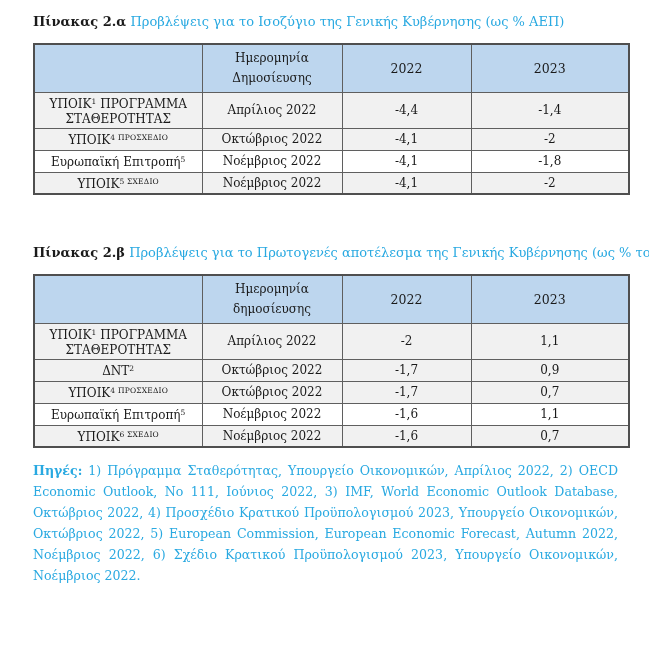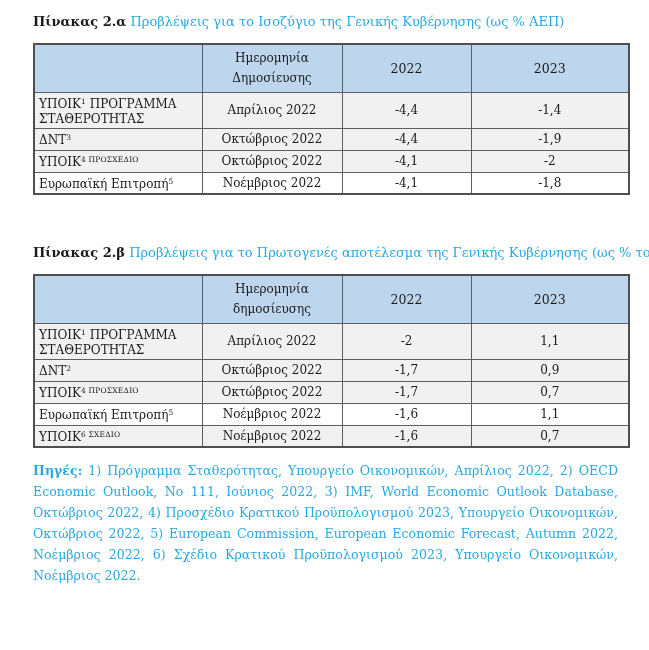--- a/index.html
+++ b/index.html
@@ -45,20 +45,21 @@
   table.fin col.c-date { width: 140px; }
   table.fin col.c-y1   { width: 129px; }
   table.fin col.c-y2   { width: 158px; }
   table.fin th, table.fin td {
     border: 1px solid #5f5f5f;
     font-size: 12px;
     font-weight: normal;
     padding: 1px 4px;
     vertical-align: middle;
     overflow: hidden;
+    text-align: center;
   }
   table.fin thead tr { height: 48px; }
   table.fin thead th {
     background: #BDD6EE;
     text-align: center;
   }
   table.fin thead th.year {
     font-weight: normal;
     font-size: 12.5px;
   }
@@ -114,36 +115,36 @@
       </tr>
     </thead>
     <tbody>
         <tr class="data-row shaded tall">
     <td class="org-cell"><span>ΥΠΟΙΚ</span><span class="sup">1</span><span> ΠΡΟΓΡΑΜΜΑ ΣΤΑΘΕΡΟΤΗΤΑΣ</span></td>
     <td class="date-cell">Απρίλιος 2022</td>
     <td class="val-cell">-4,4</td>
     <td class="val-cell">-1,4</td>
   </tr>
         <tr class="data-row shaded">
-    <td class="org-cell"><span>ΔΝΤ</span><span class="sup">3</span><span></span></td>
-    <td class="date-cell">Οκτώβριος 2022</td>
-    <td class="val-cell">-4,4</td>
-    <td class="val-cell">-1,9</td>
-  </tr>
-        <tr class="data-row shaded">
     <td class="org-cell"><span>ΥΠΟΙΚ</span><span class="sup">4 ΠΡΟΣΧΕΔΙΟ</span><span></span></td>
     <td class="date-cell">Οκτώβριος 2022</td>
     <td class="val-cell">-4,1</td>
     <td class="val-cell">-2</td>
   </tr>
         <tr class="data-row">
     <td class="org-cell"><span>Ευρωπαϊκή Επιτροπή</span><span class="sup">5</span><span></span></td>
     <td class="date-cell">Νοέμβριος 2022</td>
     <td class="val-cell">-4,1</td>
     <td class="val-cell">-1,8</td>
+  </tr>
+        <tr class="data-row shaded">
+    <td class="org-cell"><span>ΥΠΟΙΚ</span><span class="sup">5 ΣΧΕΔΙΟ</span><span></span></td>
+    <td class="date-cell">Νοέμβριος 2022</td>
+    <td class="val-cell">-4,1</td>
+    <td class="val-cell">-2</td>
   </tr>
       </tbody>
   </table>
 
   <div class="gap-between"></div>
 
   <p class="table-title"><span class="label">Πίνακας 2.β</span> <span class="caption">Προβλέψεις για το Πρωτογενές αποτέλεσμα της Γενικής Κυβέρνησης (ως % του ΑΕΠ)</span></p>
 
   <table class="fin">
     <colgroup>

